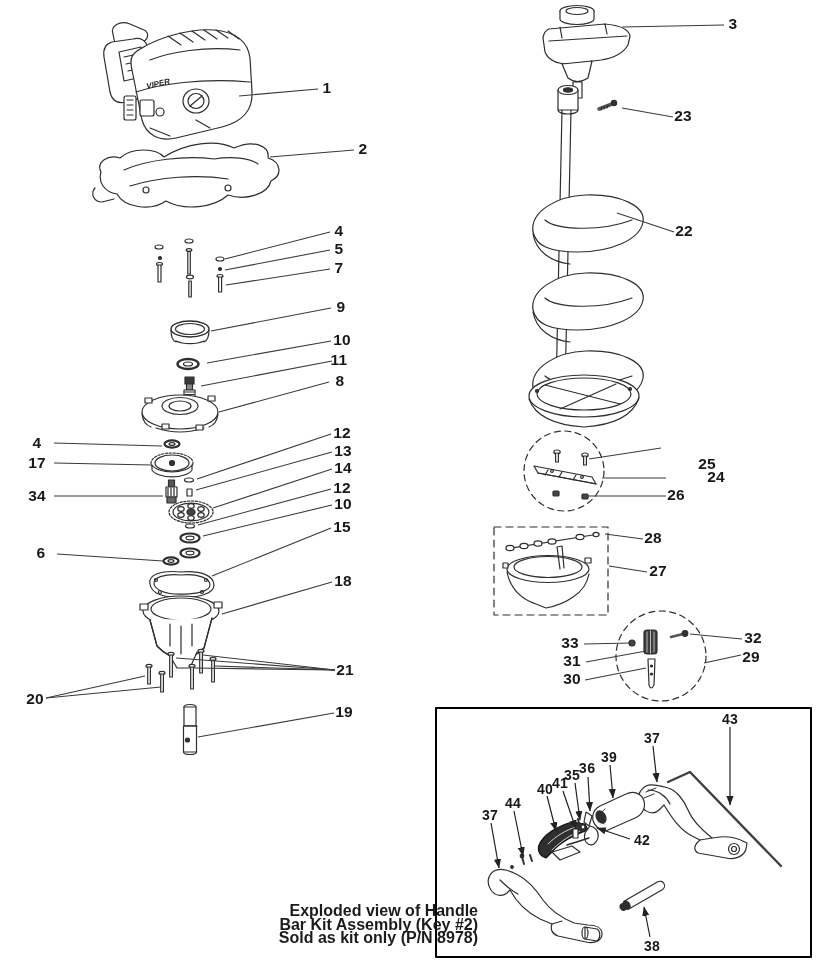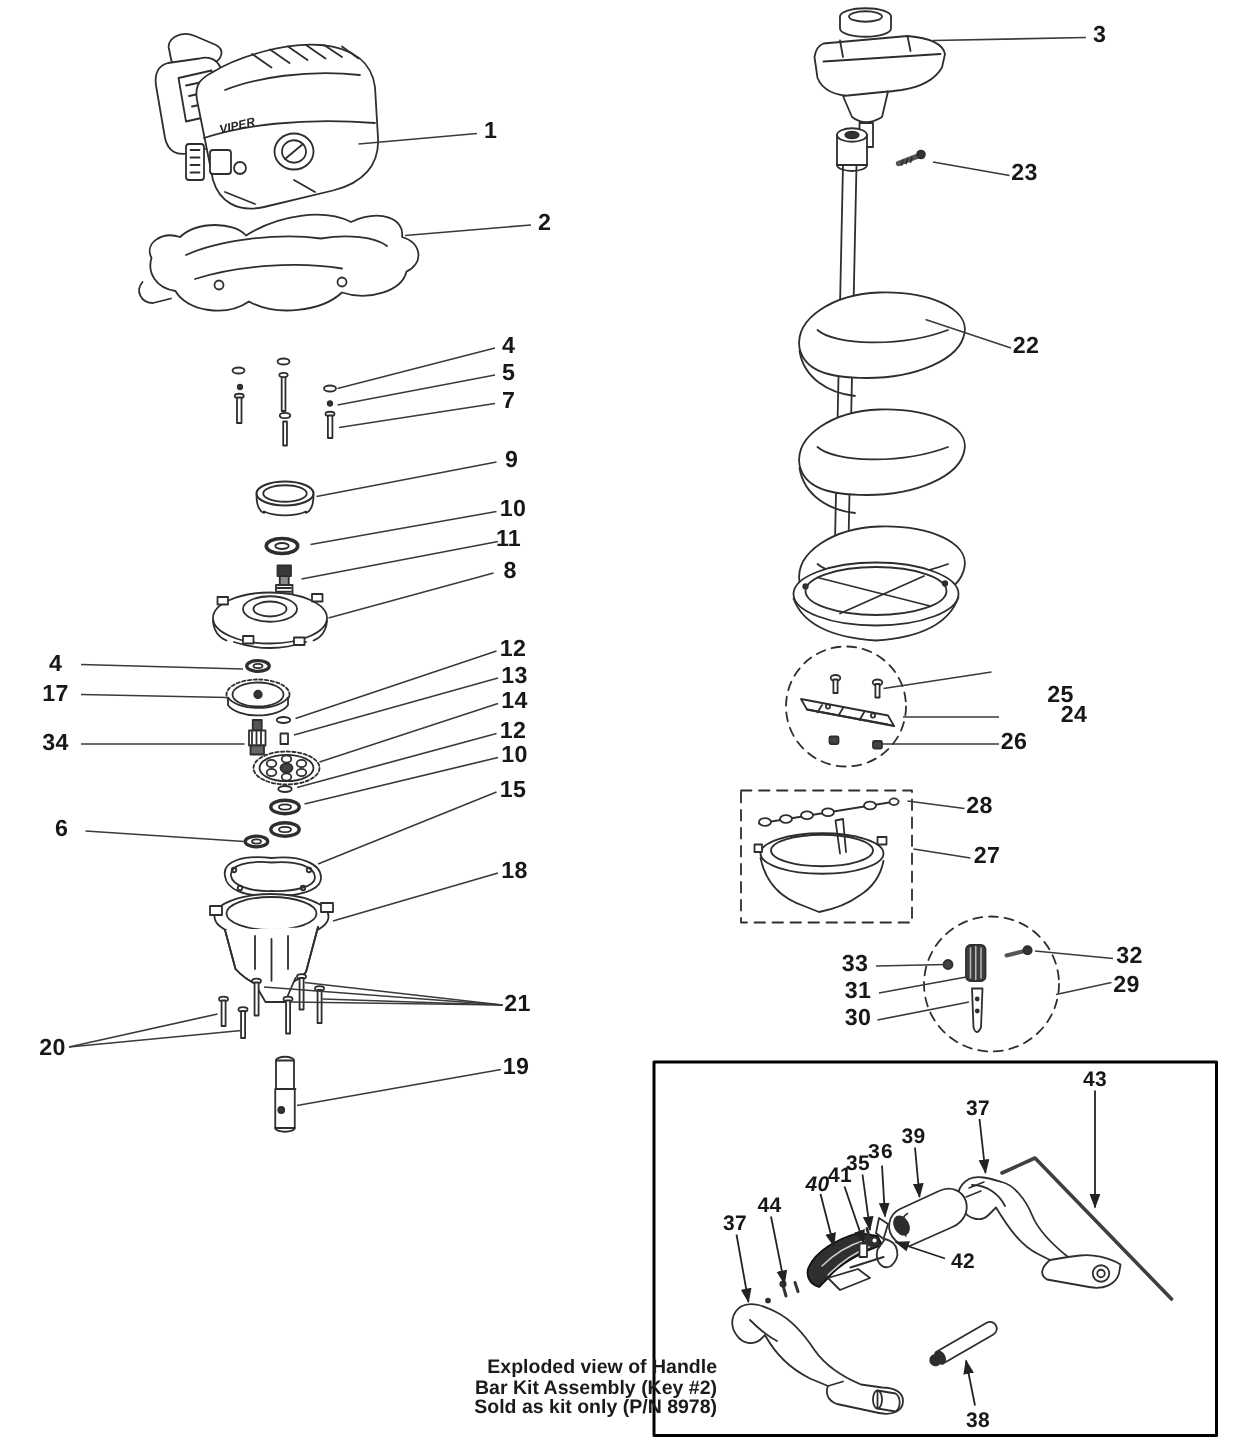--- a/index.html
+++ b/index.html
@@ -4,21 +4,21 @@
 <style>
   html,body{margin:0;padding:0;background:#fff;}
   #stage{position:relative;width:823px;height:967px;background:#ffffff;
          font-family:"Liberation Sans",sans-serif;overflow:hidden;}
   #art{position:absolute;left:0;top:0;}
   .part-label{position:absolute;transform:translate(-50%,-50%);
               font-size:15.5px;font-weight:600;color:#181818;letter-spacing:.2px;
               white-space:nowrap;}
   .part-label.box{font-size:14px;}
   #caption{position:absolute;left:272px;top:904px;width:206px;text-align:right;
-           font-size:13px;font-weight:700;line-height:13.6px;color:#1b1b1b;}
+           font-size:16px;font-weight:700;line-height:13.6px;color:#1b1b1b;}
   #caption span{display:block;}
   #leader-group line{stroke:#3a3a3a;stroke-width:1.1;}
   #arrow-group line{stroke:#222;stroke-width:1.2;}
 </style>
 </head>
 <body>
 
 <div id="stage">
 
 <svg id="art" width="823" height="967" viewBox="0 0 823 967">
@@ -428,18 +428,18 @@
     <div class="part-label" style="left: 572px; top: 661px;">31</div>
     <div class="part-label" style="left: 572px; top: 679px;">30</div>
     <div class="part-label" style="left: 753px; top: 638px;">32</div>
     <div class="part-label" style="left: 751px; top: 657px;">29</div>
     <div class="part-label box" style="left: 730px; top: 719px;">43</div>
     <div class="part-label box" style="left: 652px; top: 738px;">37</div>
     <div class="part-label box" style="left: 609px; top: 757px;">39</div>
     <div class="part-label box" style="left: 587px; top: 769px; font-family: Liberation Mono, monospace;">36</div>
     <div class="part-label box" style="left: 572px; top: 775px;">35</div>
     <div class="part-label box" style="left: 560px; top: 783px;">41</div>
-    <div class="part-label box" style="left: 545px; top: 789px; font-style: italic;">40</div>
+    <div class="part-label box" style="left: 545px; top: 789px;">40</div>
     <div class="part-label box" style="left: 513px; top: 803px;">44</div>
     <div class="part-label box" style="left: 490px; top: 815px;">37</div>
     <div class="part-label box" style="left: 642px; top: 840px;">42</div>
     <div class="part-label box" style="left: 652px; top: 946px;">38</div>
   </div>
 
 </body></html>

